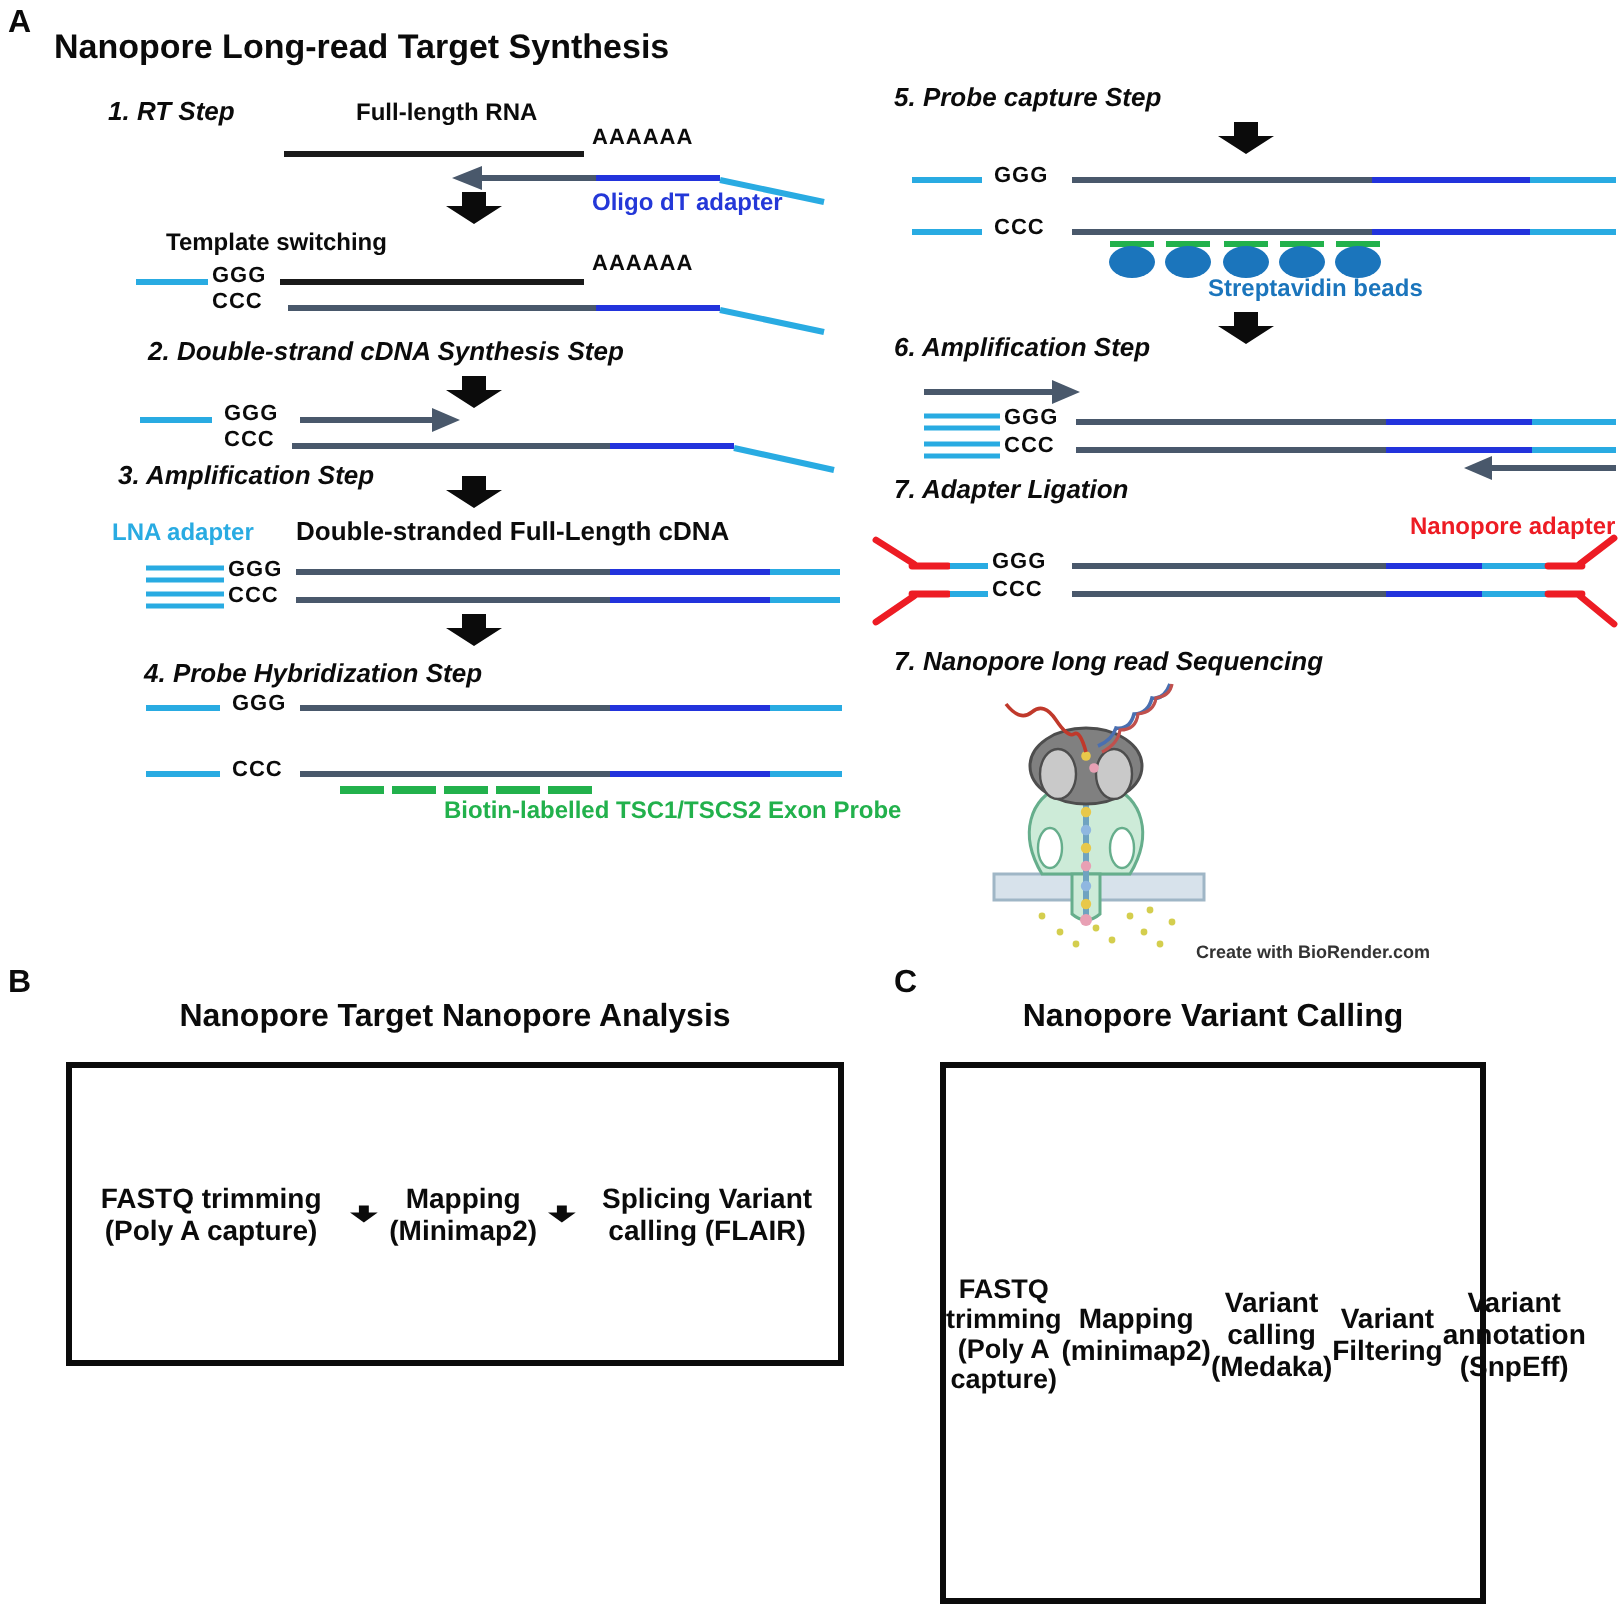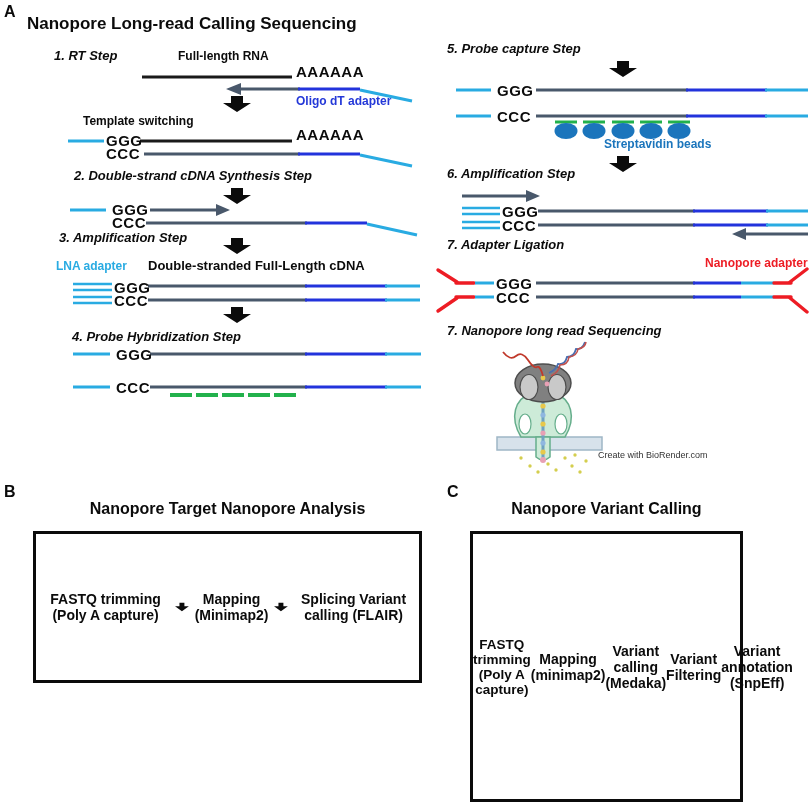--- a/index.html
+++ b/index.html
@@ -3,22 +3,22 @@
 <meta charset="utf-8">
 <style>
   html,body{margin:0;padding:0;background:#fff;}
   .canvas{position:relative;width:809px;height:805px;background:#fff;overflow:hidden;
           font-family:"Liberation Sans", sans-serif;color:#0b0b0b;}
   .art{position:absolute;left:0;top:0;}
   .t{position:absolute;white-space:nowrap;line-height:1.05;}
   .b{font-weight:700;}
   .i{font-style:italic;}
   .f17{font-size:17px;} .f16{font-size:16px;}
-  .f13{font-size:13px;} .f12{font-size:12px;} .f9{font-size:9px;font-weight:400;color:#333;}
-  .seq{font-size:15px;font-weight:700;letter-spacing:.5px;}
+  .f13{font-size:13px;} .f12{font-size:12px;} .f9{font-size:9px;font-weight:700;color:#333;margin-top:21px;}
+  .seq{font-size:11px;font-weight:700;letter-spacing:.5px;}
   .c-cyan{color:var(--cyan);} .c-blue{color:var(--blue_label);}
   .c-green{color:var(--probe_green);} .c-red{color:var(--adapter_red);}
   .c-bead{color:var(--bead_blue);}
   
   line{stroke-width:3;}
   .st-black{stroke:var(--strand_black);} .st-gray{stroke:var(--strand_gray);}
   .st-blue{stroke:var(--strand_blue);} .st-cyan{stroke:var(--cyan);}
   .st-green{stroke:var(--probe_green);stroke-width:4;}
   .st-greenbar{stroke:var(--probe_green);stroke-width:3;}
   .st-red{stroke:var(--adapter_red);stroke-width:3.4;stroke-linecap:round;}
@@ -193,21 +193,21 @@
       <path class="blk" d="M231 96 h12 v7 h8 L237 112 L223 103 h8 Z"></path>
       <path class="blk" d="M231 188 h12 v7 h8 L237 204 L223 195 h8 Z"></path>
       <path class="blk" d="M231 238 h12 v7 h8 L237 254 L223 245 h8 Z"></path>
       <path class="blk" d="M231 307 h12 v7 h8 L237 323 L223 314 h8 Z"></path>
       <path class="blk" d="M617 61 h12 v7 h8 L623 77 L609 68 h8 Z"></path>
       <path class="blk" d="M617 156 h12 v7 h8 L623 172 L609 163 h8 Z"></path>
     </g>
   </svg>
 
   <span class="t b f16" style="left:4px;top:4px">A</span>
-  <span class="t b f17" style="left:27px;top:15px">Nanopore Long-read Calling Sequencing</span>
+  <span class="t b f17" style="left:27px;top:15px">Nanopore Long-read Target Synthesis</span>
 
   <span class="t b i f13" style="left:54px;top:49px">1. RT Step</span>
   <span class="t b f12" style="left:178px;top:50px">Full-length RNA</span>
   <span class="t seq" style="left:296px;top:64px">AAAAAA</span>
   <span class="t b f12 c-blue" style="left:296px;top:95px">Oligo dT adapter</span>
   <span class="t b f12" style="left:83px;top:115px">Template switching</span>
   <span class="t seq" style="left:106px;top:133px">GGG</span>
   <span class="t seq" style="left:296px;top:127px">AAAAAA</span>
   <span class="t seq" style="left:106px;top:146px">CCC</span>
 
@@ -217,20 +217,21 @@
 
   <span class="t b i f13" style="left:59px;top:231px">3. Amplification Step</span>
   <span class="t b f12 c-cyan" style="left:56px;top:260px">LNA adapter</span>
   <span class="t b f13" style="left:148px;top:259px">Double-stranded Full-Length cDNA</span>
   <span class="t seq" style="left:114px;top:280px">GGG</span>
   <span class="t seq" style="left:114px;top:293px">CCC</span>
 
   <span class="t b i f13" style="left:72px;top:330px">4. Probe Hybridization Step</span>
   <span class="t seq" style="left:116px;top:347px">GGG</span>
   <span class="t seq" style="left:116px;top:380px">CCC</span>
+  <span class="t b f12 c-green" style="left:222px;top:399px">Biotin-labelled TSC1/TSCS2 Exon Probe</span>
 
   <span class="t b i f13" style="left:447px;top:42px">5. Probe capture Step</span>
   <span class="t seq" style="left:497px;top:83px">GGG</span>
   <span class="t seq" style="left:497px;top:109px">CCC</span>
   <span class="t b f12 c-bead" style="left:604px;top:138px">Streptavidin beads</span>
 
   <span class="t b i f13" style="left:447px;top:167px">6. Amplification Step</span>
   <span class="t seq" style="left:502px;top:204px">GGG</span>
   <span class="t seq" style="left:502px;top:218px">CCC</span>
 

